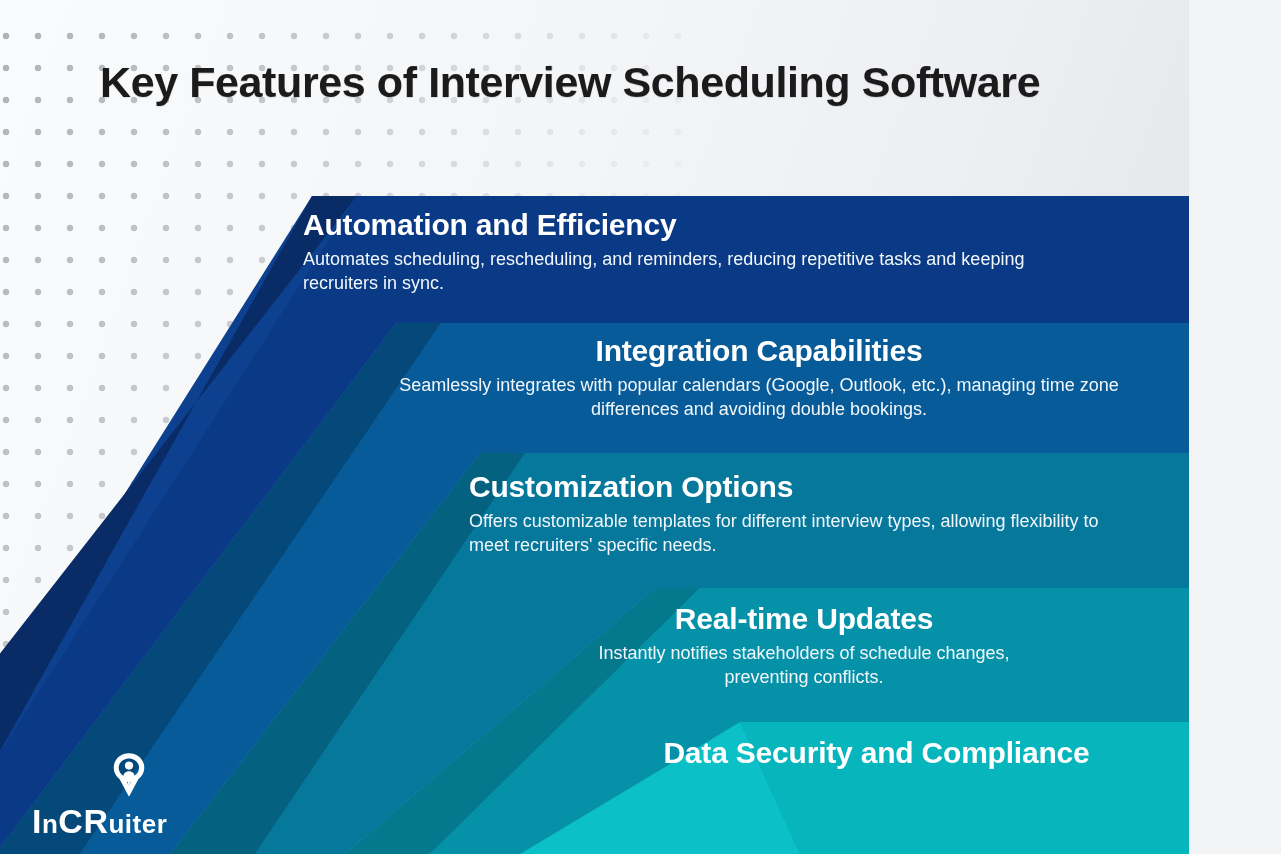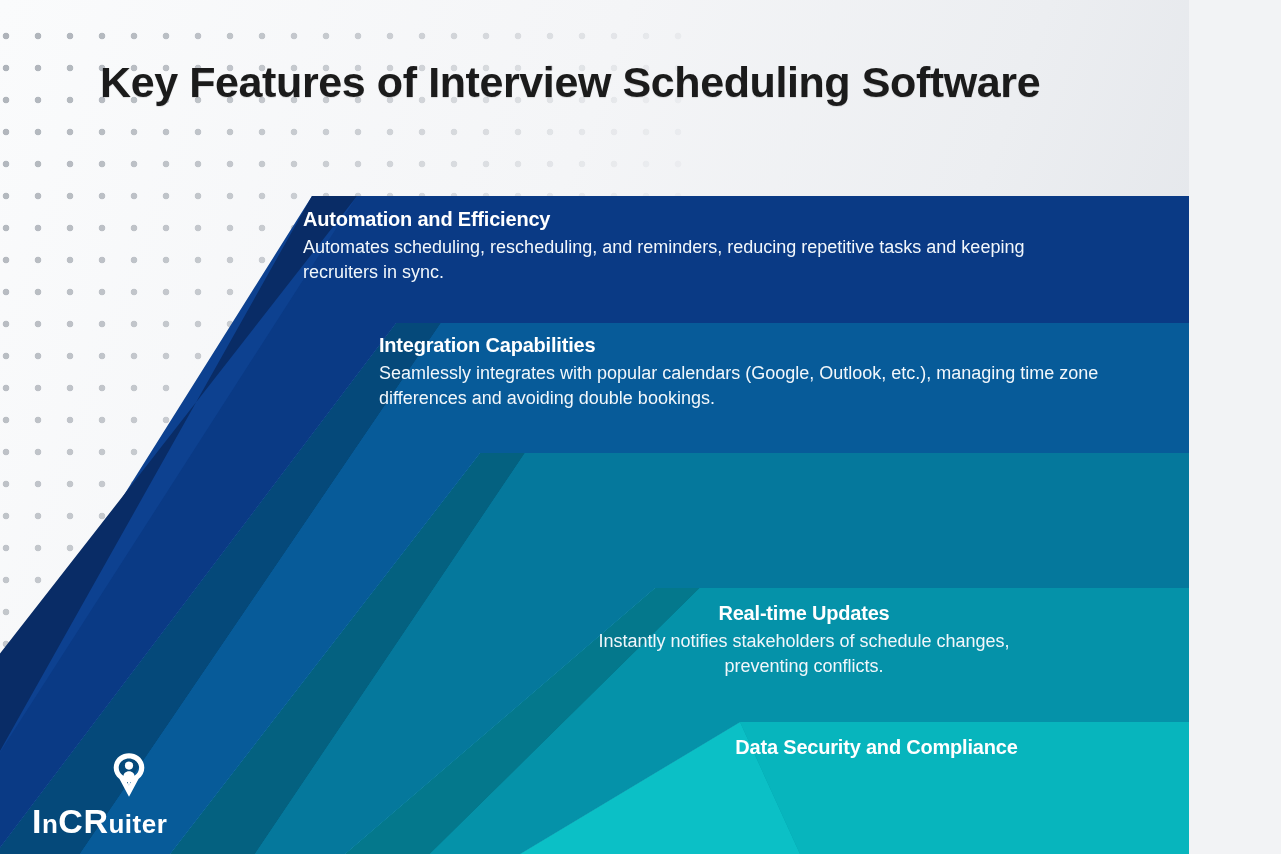--- a/index.html
+++ b/index.html
@@ -45,21 +45,21 @@
 
   
   .ribbons{position:absolute;inset:0;}
   .band-text{
     position:absolute;
     top:0;
     right:0;
     color:#ffffff;
   }
   .band-title{
-    font-size:20px;
+    font-size:30px;
     font-weight:700;
     letter-spacing:-0.2px;
     margin:0 0 4px 0;
     line-height:1.15;
     white-space:nowrap;
   }
   .band-desc{
     font-size:18px;
     font-weight:400;
     line-height:1.38;
@@ -139,25 +139,29 @@
     </g>
   </svg>
 
   <div class="title">Key Features of Interview Scheduling Software</div>
 
   <div class="band-text" id="t1" style="top:208px;right:96px;text-align:left;width:790px;">
     <p class="band-title">Automation and Efficiency</p>
     <p class="band-desc">Automates scheduling, rescheduling, and reminders, reducing repetitive tasks and keeping recruiters in sync.</p>
   </div>
 
-  <div class="band-text" id="t2" style="top:334px;right:50px;text-align:left;width:760px;">
+  <div class="band-text" id="t2" style="top:334px;right:50px;text-align:center;width:760px;">
     <p class="band-title">Integration Capabilities</p>
     <p class="band-desc">Seamlessly integrates with popular calendars (Google, Outlook, etc.), managing time zone differences and avoiding double bookings.</p>
   </div>
 
+  <div class="band-text" id="t3" style="top:470px;right:75px;text-align:left;width:645px;">
+    <p class="band-title">Customization Options</p>
+    <p class="band-desc">Offers customizable templates for different interview types, allowing flexibility to meet recruiters' specific needs.</p>
+  </div>
 
   <div class="band-text" id="t4" style="top:602px;right:135px;text-align:center;width:500px;">
     <p class="band-title">Real-time Updates</p>
     <p class="band-desc">Instantly notifies stakeholders of schedule changes, preventing conflicts.</p>
   </div>
 
   <div class="band-text" id="t5" style="top:736px;right:75px;text-align:center;width:475px;">
     <p class="band-title">Data Security and Compliance</p>
   </div>
 

